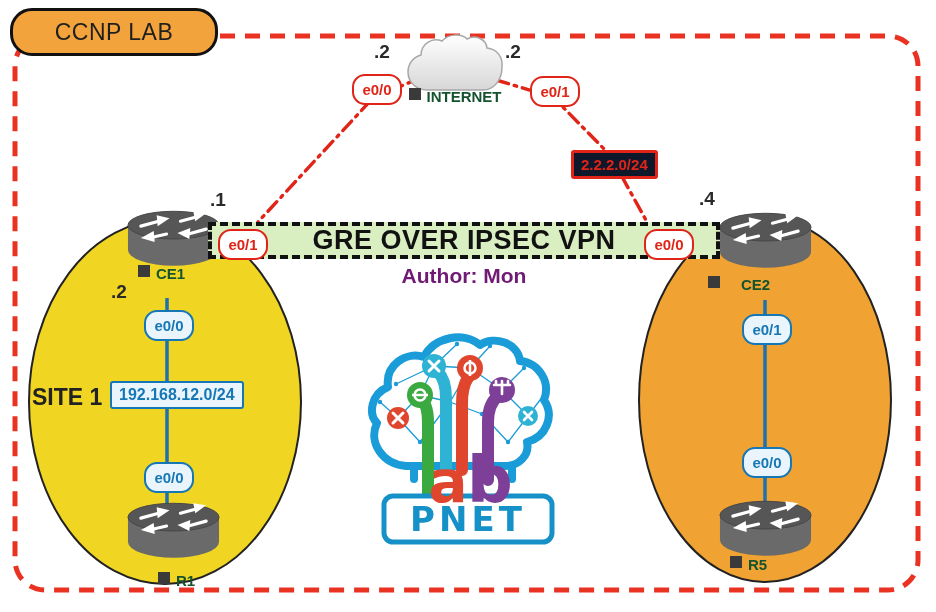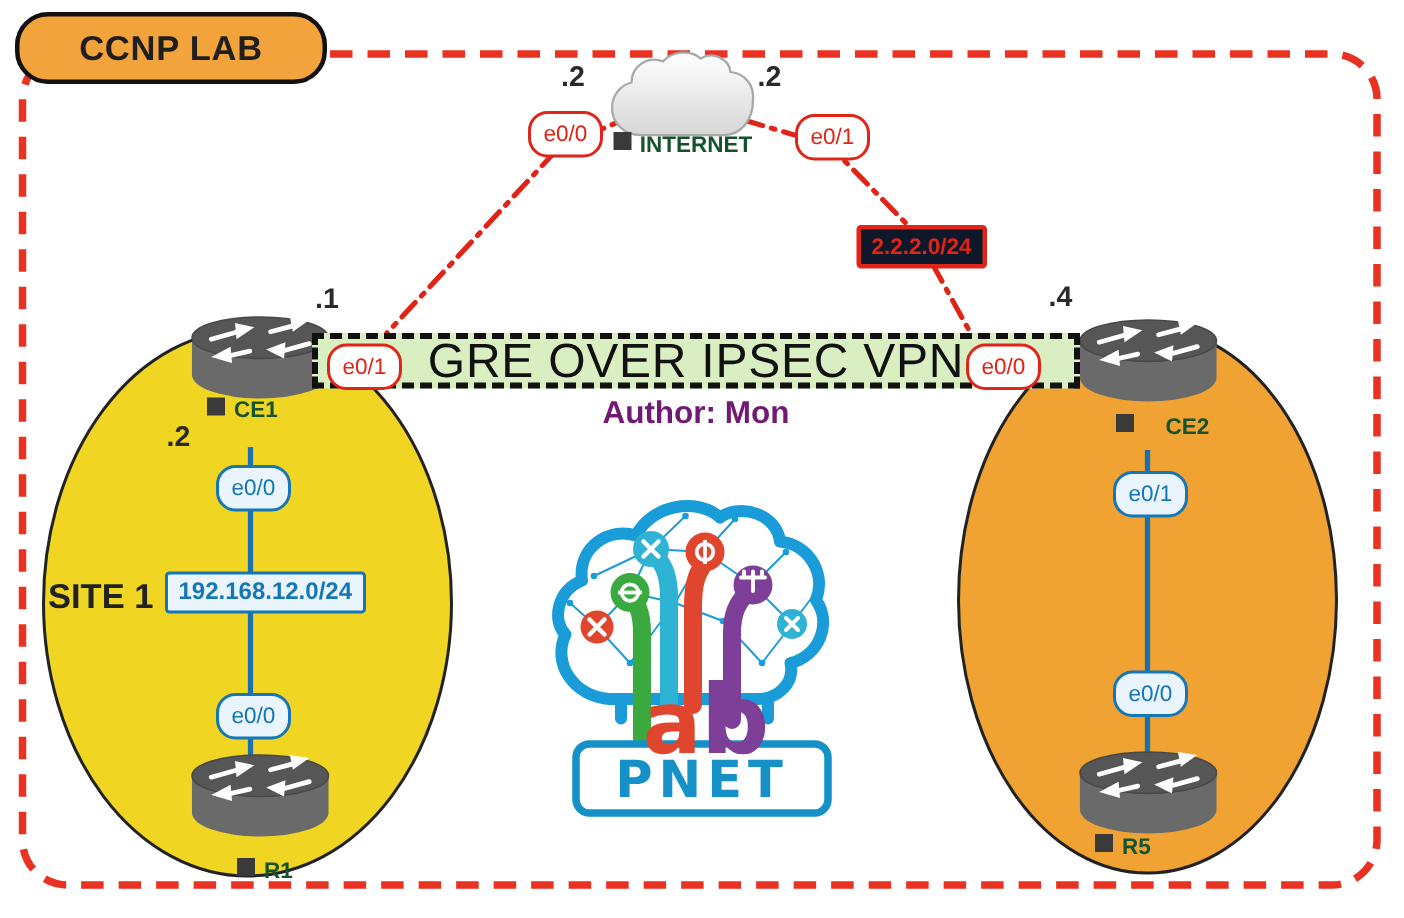--- a/index.html
+++ b/index.html
@@ -2,32 +2,32 @@
 <html><head>
 <meta charset="utf-8">
 <style>
   html,body{margin:0;padding:0;background:#fff;}
   .stage{position:relative;width:936px;height:612px;background:#fff;overflow:hidden;
          font-family:"Liberation Sans",sans-serif;}
   .stage svg{position:absolute;left:0;top:0;}
   .abs{position:absolute;}
   .badge{left:10px;top:8px;width:202px;height:42px;background:#f3a33b;border:3px solid #111;
          border-radius:22px;display:flex;align-items:center;justify-content:center;
-         font-size:23px;font-weight:bold;color:#1f1f1f;z-index:4;letter-spacing:.5px;}
+         font-size:23px;font-weight:normal;color:#1f1f1f;z-index:4;letter-spacing:.5px;}
   .octet{font-size:19px;font-weight:bold;color:#2a2a2a;text-align:center;z-index:3;}
   .chip{display:flex;align-items:center;justify-content:center;border-radius:13px;
-        font-weight:normal;font-size:15px;z-index:3;}
+        font-weight:bold;font-size:15px;z-index:3;}
   .chip-red{width:46px;height:27px;background:#fff;border:2.5px solid #e02417;color:#e02417;}
   .chip-blue{width:46px;height:27px;background:#e9f4fc;border:2.5px solid #1577b5;color:#1577b5;}
   .ipbox{font-weight:bold;z-index:3;padding:3px 7px;border-radius:3px;white-space:nowrap;}
   .ipbox-blue{background:#e9f4fc;border:2.5px solid #1577b5;color:#1577b5;font-size:16px;}
   .ipbox-red{background:#0f172a;border:3px solid #e02417;color:#e02417;font-size:15px;}
   .banner{left:208px;top:222px;width:512px;height:37px;background:#d9efc2;border:4px dashed #111;
           box-sizing:border-box;z-index:2;display:flex;align-items:center;justify-content:center;}
-  .banner-title{font-size:32px;font-weight:normal;color:#111;letter-spacing:.5px;text-align:right;}
+  .banner-title{font-size:27px;font-weight:bold;color:#111;letter-spacing:.5px;text-align:right;}
   .banner .chip{position:absolute;top:3px;}
   .author{left:334px;top:264px;width:260px;text-align:center;font-size:21px;font-weight:bold;
           color:#701a75;z-index:3;}
   .devlabel{display:flex;align-items:flex-start;gap:6px;font-size:15px;font-weight:600;color:#14532d;
             z-index:3;white-space:nowrap;}
   .sq{display:inline-block;width:12px;height:12px;background:#3a3a3a;}
   .site-label{font-size:23px;font-weight:bold;color:#222;z-index:3;}
 </style>
 </head>
 <body>
@@ -175,21 +175,21 @@
   <div class="abs octet" style="left:99px;top:281px;width:40px;">.2</div>
   <div class="abs chip chip-blue" style="left:144px;top:310px;">e0/0</div>
   <div class="abs site-label" style="left:32px;top:384px;">SITE 1</div>
   <div class="abs ipbox ipbox-blue" style="left:110px;top:381px;">192.168.12.0/24</div>
   <div class="abs chip chip-blue" style="left:144px;top:462px;">e0/0</div>
   <div class="abs devlabel" style="left:138px;top:572px;padding-left:20px;">
     <span class="sq"></span>
     <span>R1</span>
   </div>
 
-  <div class="abs devlabel" style="left:744px;top:276px;gap:21px;">
+  <div class="abs devlabel" style="left:708px;top:276px;gap:21px;">
     <span class="sq"></span>
     <span>CE2</span>
   </div>
   <div class="abs chip chip-blue" style="left:742px;top:314px;">e0/1</div>
   <div class="abs chip chip-blue" style="left:742px;top:447px;">e0/0</div>
   <div class="abs devlabel" style="left:730px;top:556px;">
     <span class="sq"></span>
     <span>R5</span>
   </div>
 

